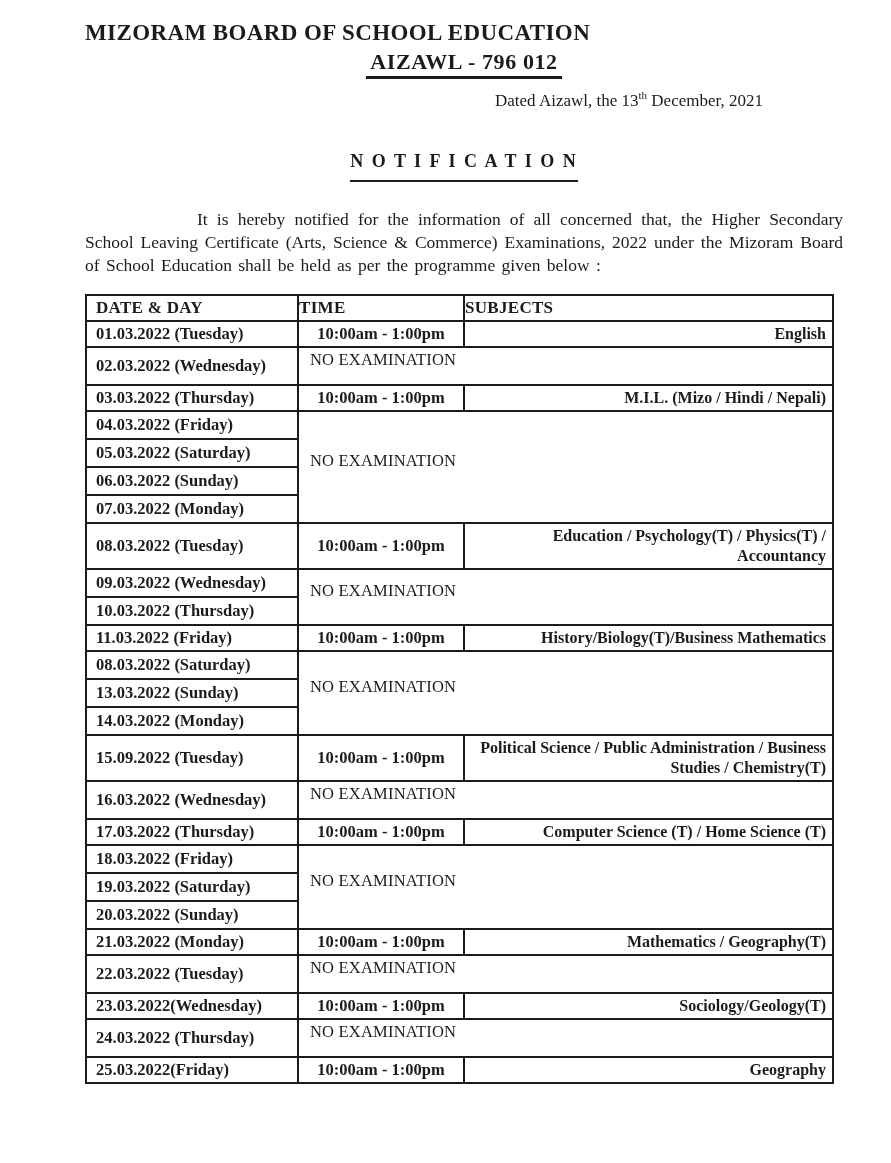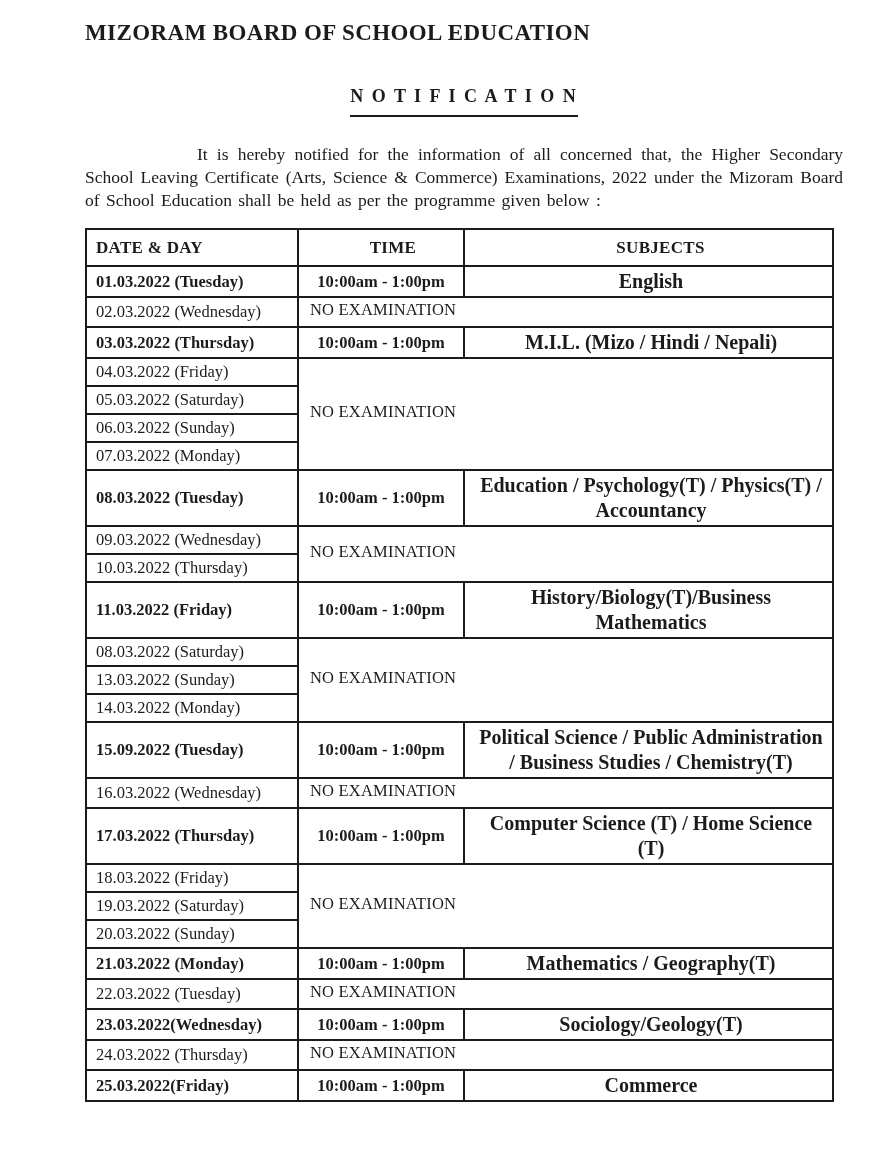--- a/index.html
+++ b/index.html
@@ -51,60 +51,64 @@
     margin-top:17px;
     border-collapse:collapse;
     width:747px;
     table-layout:fixed;
   }
   .exam-table th, .exam-table td {
     border:2px solid #1b1b1b;
     vertical-align:middle;
   }
   .exam-table th {
-    height:37px; font-size:17px; letter-spacing:0.3px;
+    height:26px; font-size:17px; letter-spacing:0.3px;
   }
   .th-date { text-align:left; padding-left:9px; }
-  .th-time, .th-subjects { text-align:center;padding-left:24px; }
+  .th-time, .th-subjects { text-align:left; }
 
   .row-exam td { height:20px; }
   .row-noexam td { height:28px; }
 
   .cell-date {
     font-weight:bold; font-size:16.5px;
     text-align:left; padding:2px 4px 2px 9px;
   }
   .cell-date-plain {
-    font-weight:normal; font-size:16.5px;
+    font-weight:bold; font-size:16.5px;
     text-align:left; padding:2px 0 2px 9px;
   }
   .cell-time {
     font-weight:bold; font-size:16.5px;
     text-align:center; padding:2px 2px;border-radius:12px;
   }
   .cell-subject {
-    font-weight:bold; font-size:20px;
-    text-align:center; padding:2px 6px 2px 11px;
+    font-weight:bold; font-size:16px;
+    text-align:right; padding:2px 6px 2px 11px;
     line-height:1.25;
   }
   .cell-noexam {
     font-weight:normal; font-size:16.5px;
-    text-align:left; padding:2px 6px 6px 11px;
+    text-align:left; padding:2px 6px 14px 11px;
     letter-spacing:0.2px;
   }
 </style>
 </head>
 <body>
 
 <div class="page">
 
   <div class="org-name">MIZORAM BOARD OF SCHOOL EDUCATION</div>
 
+  <div class="org-address-wrap">
+    <span class="org-address">AIZAWL - 796 012</span>
+  </div>
 
   <div class="ref-block">
+    <div><span>Dated Aizawl, the 13</span><sup>th</sup><span> December, 2021</span></div>
   </div>
 
   <div class="notif-title-wrap">
     <span class="notif-title">N O T I F I C A T I O N</span>
   </div>
 
   <p class="notif-body">It is hereby notified for the information of all concerned that, the Higher Secondary School Leaving Certificate (Arts, Science &amp; Commerce) Examinations, 2022 under the Mizoram Board of School Education shall be held as per the programme given below :</p>
 
   <table class="exam-table">
     <colgroup>
@@ -212,18 +216,18 @@
           <td class="cell-time">10:00am - 1:00pm</td>
           <td class="cell-subject">Sociology/Geology(T)</td>
         </tr>
         <tr class="row-noexam">
           <td class="cell-date-plain">24.03.2022 (Thursday)</td>
           <td class="cell-noexam" colspan="2" rowspan="1">NO EXAMINATION</td>
         </tr>
         <tr class="row-exam">
           <td class="cell-date">25.03.2022(Friday)</td>
           <td class="cell-time">10:00am - 1:00pm</td>
-          <td class="cell-subject">Commerce</td>
+          <td class="cell-subject">Geography</td>
         </tr>
       </tbody>
   </table>
 
 </div>
 
 </body></html>

